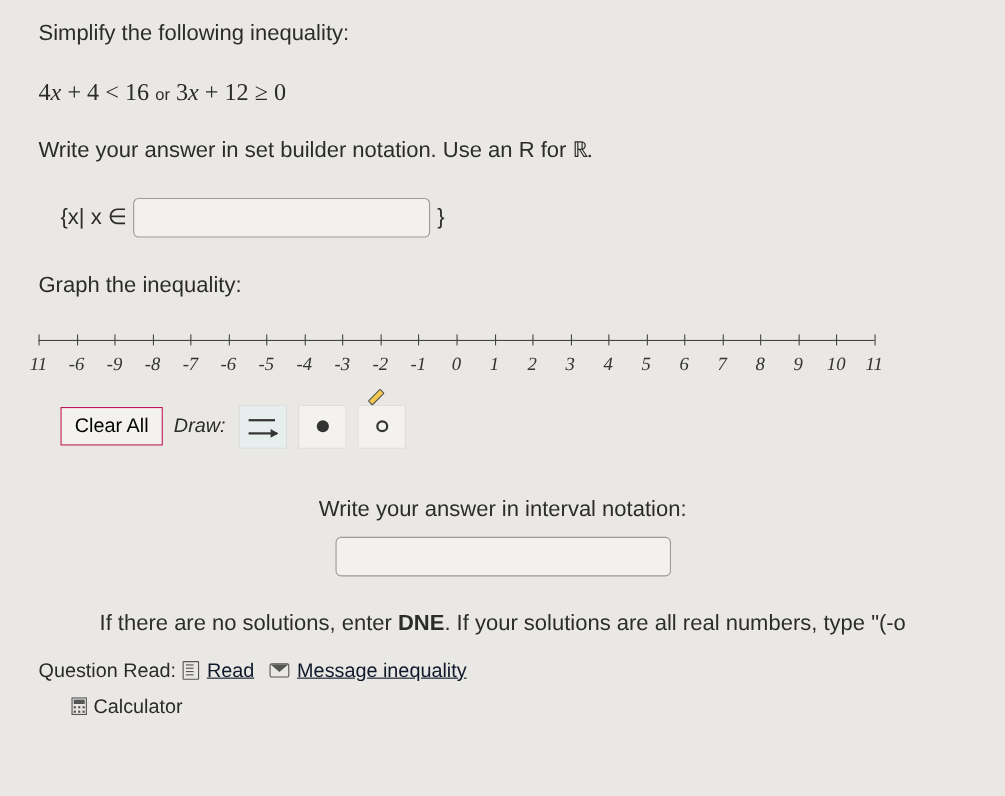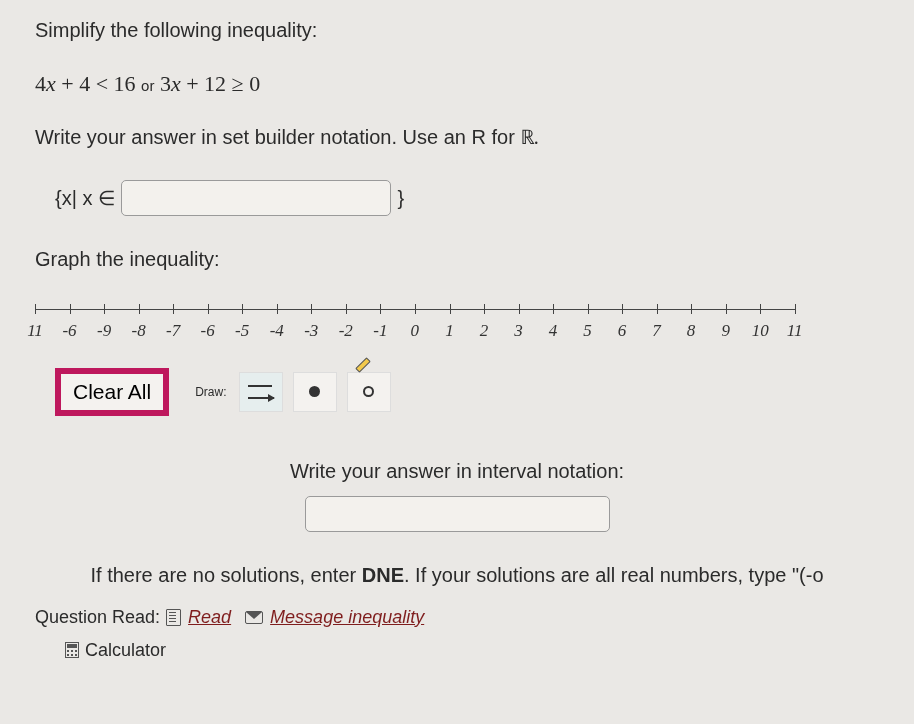--- a/index.html
+++ b/index.html
@@ -78,28 +78,28 @@
       flex-shrink: 0;
     }
 
     .toolbar {
       display: flex;
       align-items: center;
       gap: 10px;
       margin: 24px 0 40px 20px;
     }
     .btn {
-      border: 6px solid #be185d;
+      border: 1px solid #be185d;
       background: #f4f2ef;
       padding: 6px 12px;
-      font-size: 21px;
+      font-size: 18px;
       cursor: pointer;
       font-family: inherit;
     }
-    .draw-label { font-size: 12px; margin: 0 2px 0 16px; }
+    .draw-label { font-size: 18px; margin: 0 2px 0 0; font-style: italic; }
     .tool-btn {
       width: 44px; height: 40px;
       border: 1px solid #ddd;
       background: #f4f2ef;
       display: flex;
       align-items: center;
       justify-content: center;
       cursor: pointer;
     }
     .tool-btn.selected { background: #e6eeee; }
@@ -135,21 +135,21 @@
     }
     .hint { margin-bottom: 14px; text-align: center; }
 
     .help-row {
       font-size: 18px;
       display: flex;
       align-items: center;
       gap: 6px;
       margin-bottom: 6px;
     }
-    .help-row a { color: #7f1d1d; text-decoration: underline; font-style: italic; }
+    .help-row a { color: #0f172a; text-decoration: underline; }
     .doc-icon {
       display: inline-flex; width: 15px; height: 17px;
       border: 1.4px solid #555; border-radius: 1px; position: relative; margin-right: 1px;
     }
     .doc-icon:before { content:''; position:absolute; top:2px; left:2px; width:7px; height:1px; background:#555; box-shadow: 0 3px 0 #555, 0 6px 0 #555, 0 9px 0 #555; }
     .mail-icon {
       display: inline-flex; width: 18px; height: 13px;
       border: 1.4px solid #555; border-radius: 2px; position: relative; margin: 0 1px 0 8px;
     }
     .mail-icon:before { content:''; position:absolute; top:0; left:0; border-top:7px solid transparent; border-left:9px solid #555; border-right:9px solid #555; height:0; width:0; opacity:0; }

